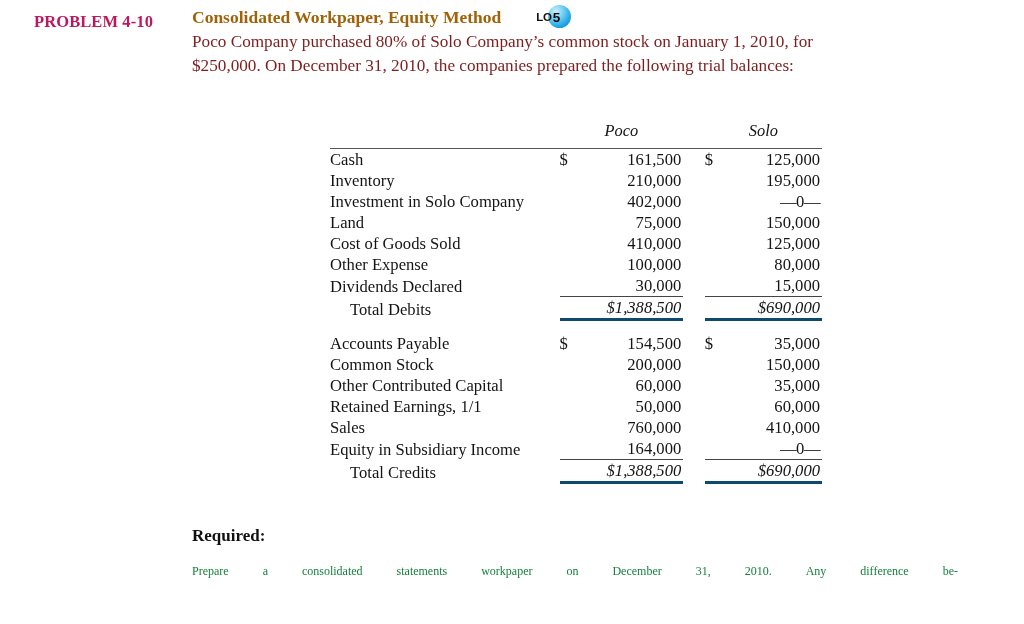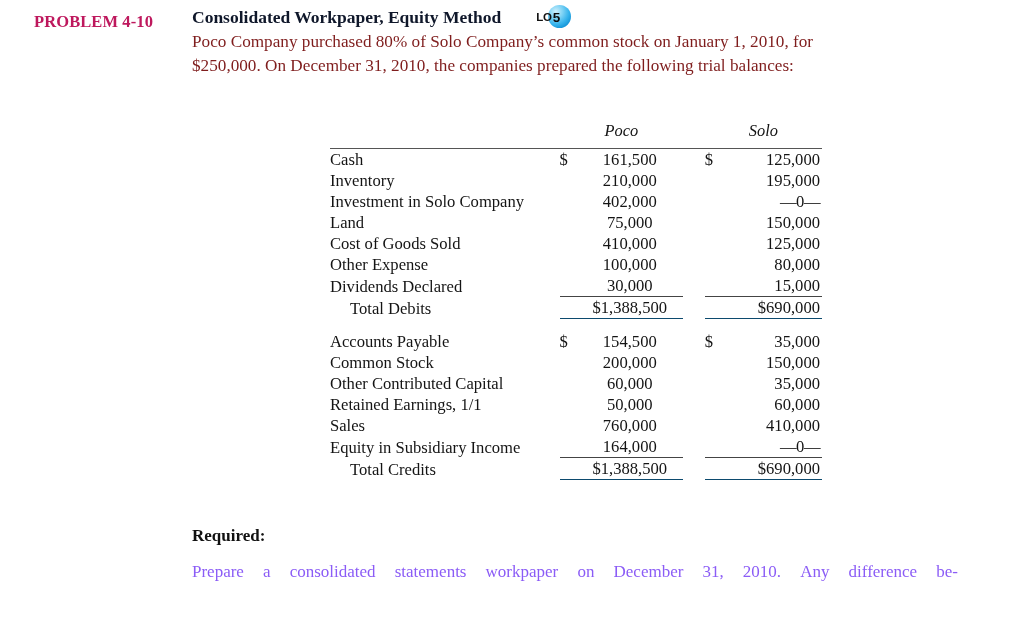--- a/index.html
+++ b/index.html
@@ -43,21 +43,21 @@
 
   .title-line {
     display: flex;
     align-items: center;
     gap: 11px;
     height: 22px;
   }
   .title-text {
     font-weight: bold;
     font-size: 17.5px;
-    color: #0f172a;
+    color: #a16207;
     white-space: nowrap;
   }
 
   
   .lo-badge {
     position: relative;
     display: inline-flex;
     align-items: center;
     height: 22px;
     margin-left: 24px;
@@ -115,21 +115,21 @@
   }
   table.tb td, table.tb th {
     padding: 0;
     font-weight: normal;
     vertical-align: bottom;
     line-height: 21px;
     height: 21px;
   }
   .col-label { width: 246px; text-align: left; }
   .col-sym   { width: 20px;  text-align: left; }
-  .col-num   { width: 106px; text-align: center; padding-right: 2px !important; }
+  .col-num   { width: 106px; text-align: right; padding-right: 2px !important; }
   .col-gap   { width: 24px; }
   .col-sym2  { width: 20px;  text-align: left; }
   .col-num2  { width: 100px; text-align: right; padding-right: 2px !important; }
 
   th.hd {
     font-style: italic;
     font-weight: normal;
     text-align: center;
     font-size: 16.4px;
     padding-bottom: 3px !important;
@@ -145,41 +145,42 @@
     line-height: 12px;
   }
   .indent { padding-left: 20px !important; }
 
   
   .rule-top {
     border-top: 1px solid #444444;
   }
   
   .rule-bottom {
-    border-bottom: 1px solid #0c4a6e;
+    border-bottom: 3px solid #0c4a6e;
+    font-style: italic;
   }
   .dash0 { letter-spacing: -0.5px; }
 
   
   .required-wrap {
     position: absolute;
     left: 192px;
     top: 526px;
     width: 770px;
   }
   .required-head {
     font-weight: bold;
     font-size: 17px;
     color: #111111;
     margin-bottom: 14px;
   }
   .required-body {
-    font-size: 17px;
+    font-size: 12px;
     line-height: 23.5px;
-    color: #8b5cf6;
+    color: #15803d;
   }
   .required-body div { white-space: nowrap; }
   .just-line {
     display: flex;
     justify-content: space-between;
     width: 766px;
   }
 </style>
 </head>
 <body>

